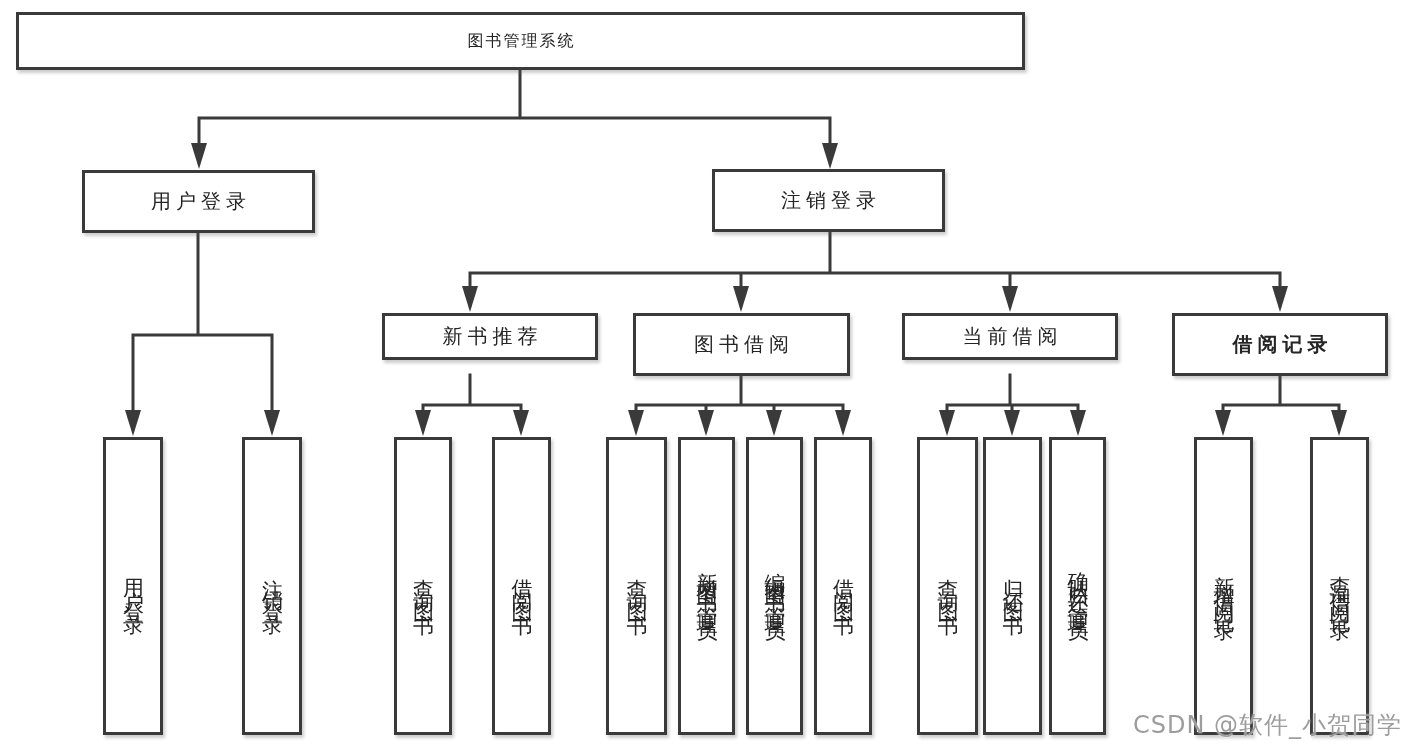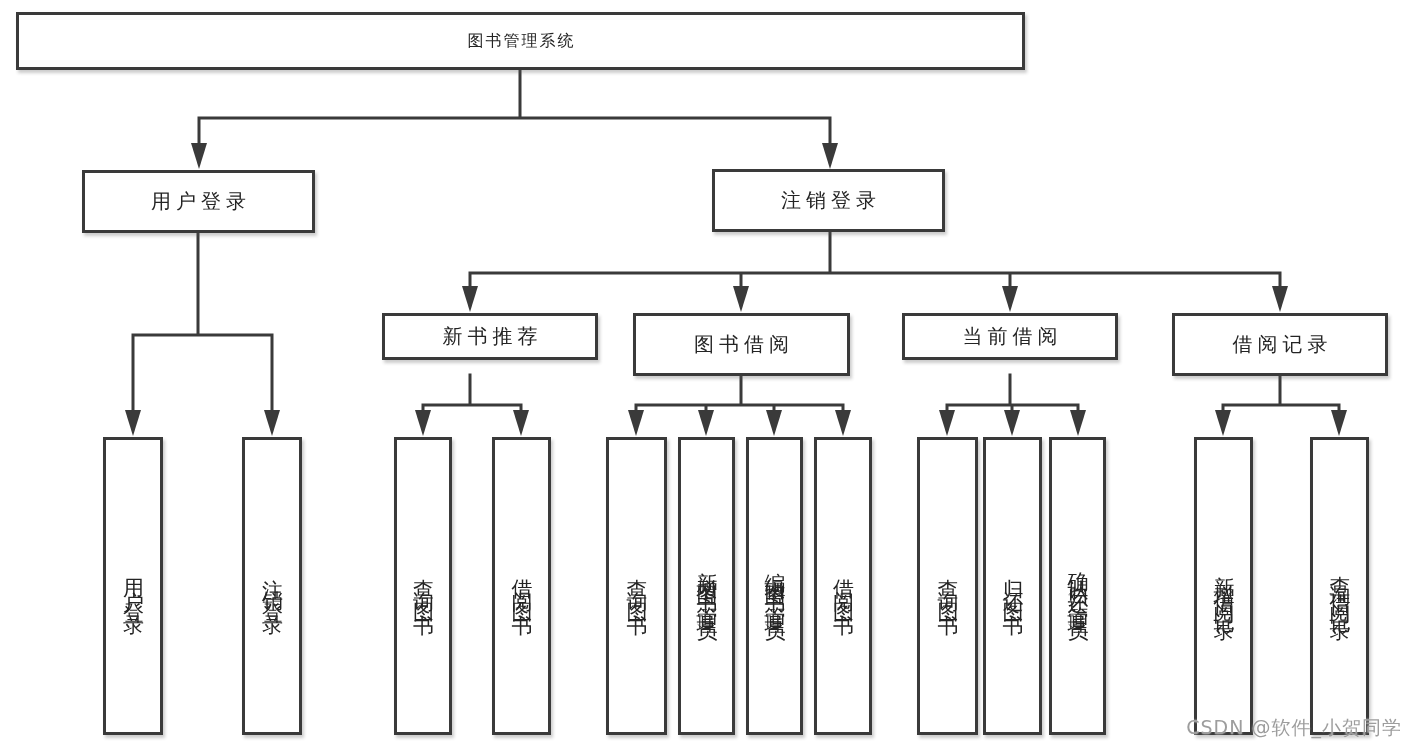--- a/index.html
+++ b/index.html
@@ -48,21 +48,21 @@
     line-height: 1;
     color: #242424;
   }
   .leaf.s4 .vlabel { letter-spacing: 12px; }
   .leaf.s6 .vlabel { letter-spacing: 9px; }
 
   .watermark {
     position: absolute;
     right: 3px;
     bottom: 6px;
-    font-size: 19px;
+    font-size: 24px;
     letter-spacing: 1px;
     color: #9d9d9d;
     text-shadow: 0 0 2px #ffffff;
     z-index: 5;
     white-space: nowrap;
   }
 </style>
 </head>
 <body>
 
@@ -139,21 +139,21 @@
 
   <div class="node" style="left:362px; top:313px; width:216px; height:47px;margin-left:20px;">
     <span class="hlabel">新书推荐</span>
   </div>
   <div class="node" style="left:633px; top:313px; width:217px; height:63px;justify-content:center;">
     <span class="hlabel">图书借阅</span>
   </div>
   <div class="node" style="left:902px; top:313px; width:216px; height:47px;">
     <span class="hlabel">当前借阅</span>
   </div>
-  <div class="node" style="left:1172px; top:313px; width:216px; height:63px;">
+  <div class="node" style="left:1172px; top:313px; width:216px; height:63px;font-weight:bold;">
     <span class="hlabel">借阅记录</span>
   </div>
 
   <div class="node leaf s4" style="left:103px; top:437px; width:60px; height:298px;">
     <span class="vlabel">用户登录</span>
   </div>
   <div class="node leaf s4" style="left:242px; top:437px; width:60px; height:298px;">
     <span class="vlabel">注销登录</span>
   </div>
 

